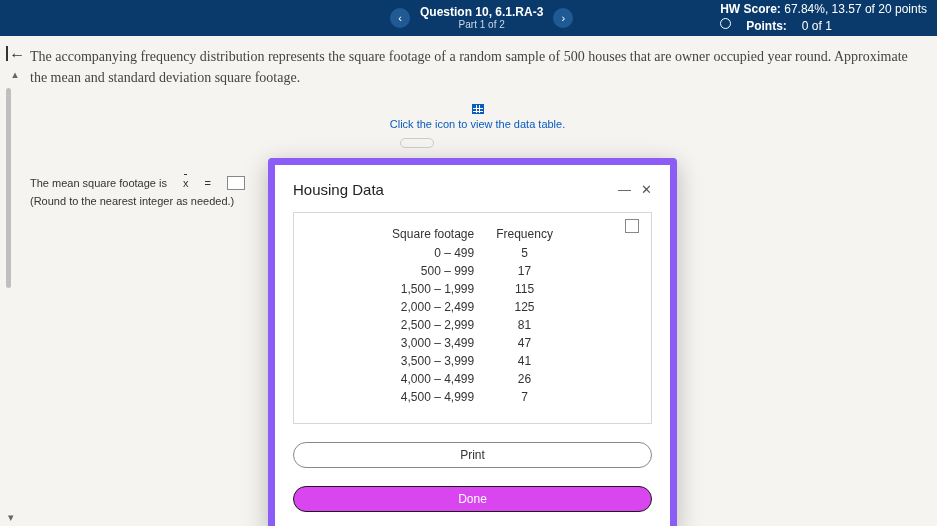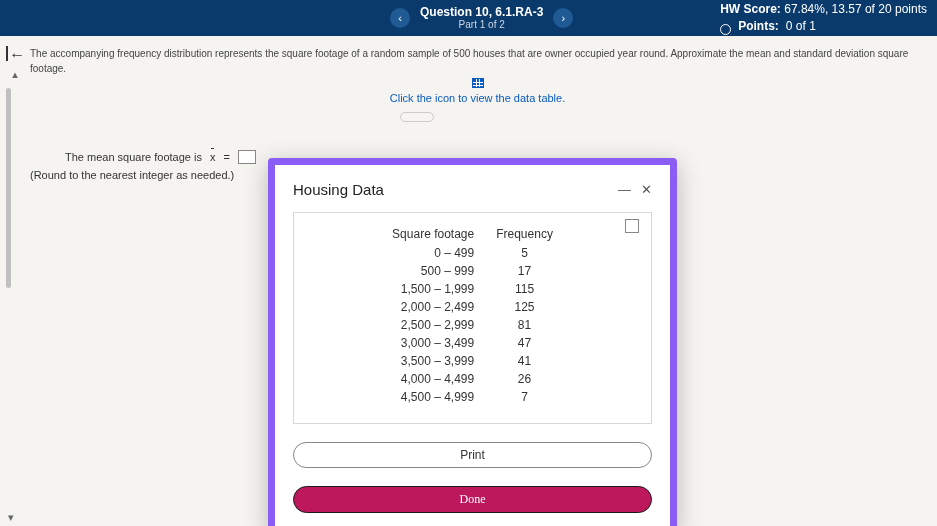--- a/index.html
+++ b/index.html
@@ -38,21 +38,21 @@
       gap: 10px;
     }
     .q-mid { text-align: center; line-height: 1.2; }
     .q-title { font-size: 12px; font-weight: bold; }
     .q-part { font-size: 10px; color: #cdd8e6; }
     .score-block {
       margin-left: auto;
       font-size: 12px;
       line-height: 1.4;
     }
-    .score-block .row2 { display: flex; align-items: flex-end; gap: 7px; }
+    .score-block .row2 { display: flex; align-items: flex-start; gap: 15px; }
     .circle-empty {
       width: 11px; height: 11px; border: 1.5px solid #fff; border-radius: 50%;
       display: inline-block;
     }
     .content {
       padding: 10px 12px 10px 30px;
       position: relative;
     }
     .back-col {
       position: absolute;
@@ -74,24 +74,25 @@
       font-size: 11px; color: #666; cursor: pointer;
     }
     .side-bar {
       position: absolute;
       left: 6px; top: 52px;
       width: 5px; height: 200px;
       background: #bfbfbf;
       border-radius: 3px;
     }
     .prompt {
-      font-size: 10px;
+      font-size: 14px;
       color: #444;
       line-height: 1.5;
-      margin-bottom: 2px;
+      margin-bottom: 16px;
+      font-family: Liberation Serif, serif;
     }
     .link-row {
       font-size: 11px;
       color: #0a5bbf;
       display: flex;
       align-items: center;
       gap: 4px;
       cursor: pointer;
       flex-direction: column;
     }
@@ -112,21 +113,21 @@
       border: 1px solid #ccc;
       border-radius: 6px;
       margin: 8px auto 0 370px;
     }
     .answer-area {
       margin-top: 26px;
       font-size: 11px;
       color: #333;
       line-height: 1.6;
     }
-    .answer-line { display: flex; align-items: center; gap: 8px; flex-wrap: wrap; margin-left: 35px; }
+    .answer-line { display: flex; align-items: center; gap: 16px; flex-wrap: wrap; }
     .xbar { position: relative; display: inline-block; padding-top: 1px;}
     .xbar::before {
       content: ""; position: absolute; top: 0; left: 1px; right: 1px; height: 1px; background: #333;
     }
     .answer-box {
       width: 18px; height: 14px;
       border: 1px solid #888;
       background: #fff;
       display: inline-block;
     }
@@ -187,24 +188,23 @@
     .btn {
       padding: 5px 22px;
       border-radius: 16px;
       font-size: 12px;
       cursor: pointer;
       border: 1px solid #888;
       background: #fff;
       color: #333;
     }
     .btn-dark {
-      background: #be185d;
+      background: #d946ef;
       border-color: #1b1b1b;
       color: #fff;
-      font-family: Liberation Serif, serif;
     }
     .dn-arrow {
       position: absolute;
       left: 8px; bottom: 2px;
       font-size: 11px; color: #666; cursor: pointer;
     }
   </style>
 </head>
 <body>
 

